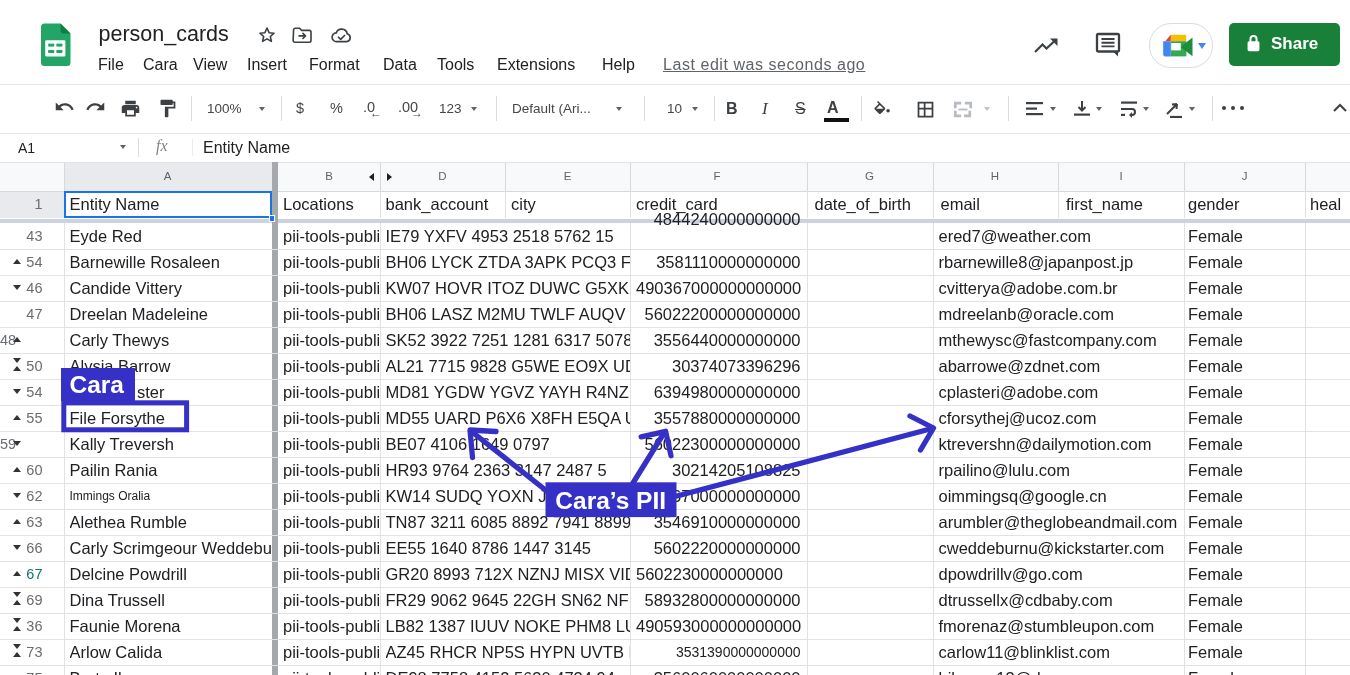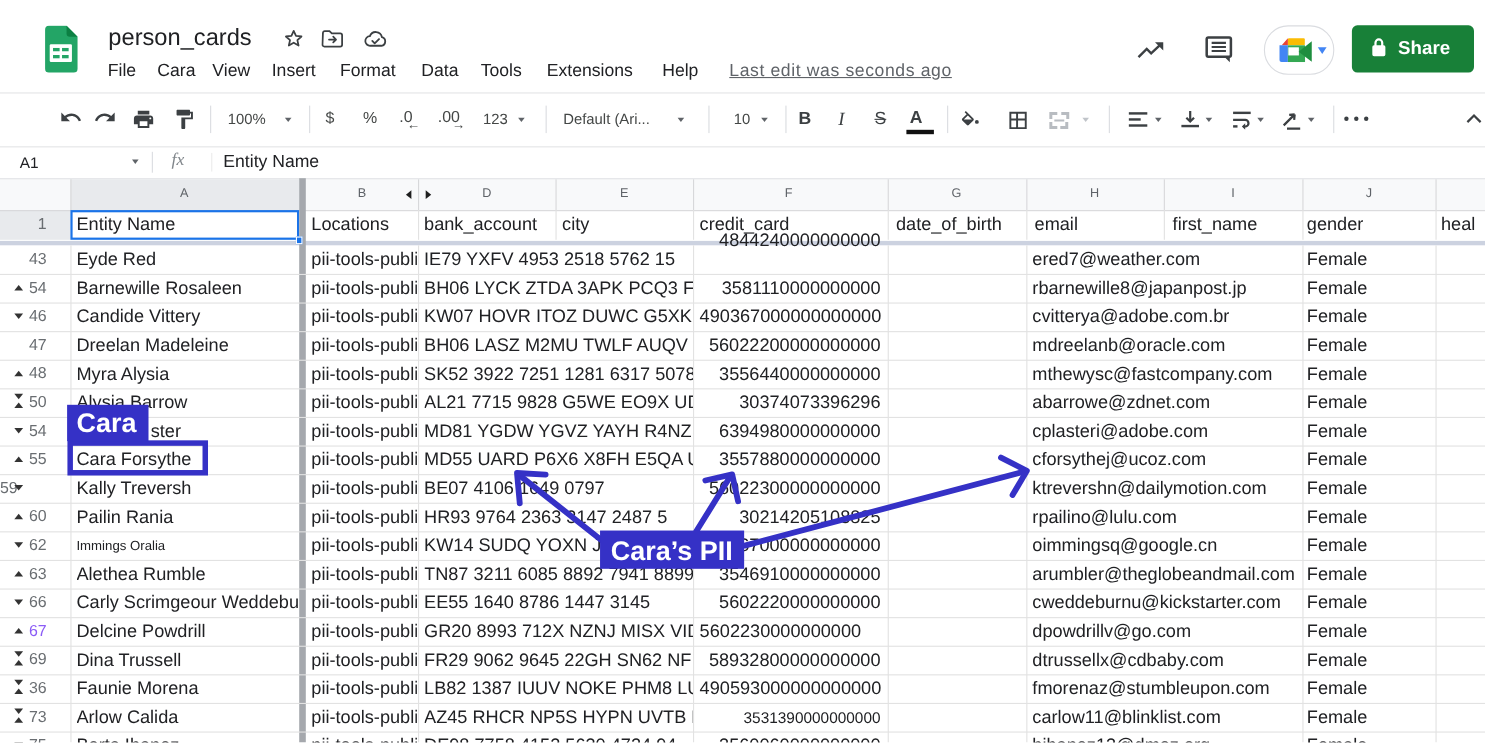--- a/index.html
+++ b/index.html
@@ -262,23 +262,23 @@
 <div class="a t" style="left:1188px;top:274.5px;height:26.0px;line-height:26.0px;font-size:16.5px">Female</div>
 <div class="a" style="left:0;top:326.5px;width:1350px;height:1px;background:#e2e2e2"></div>
 <div class="a" style="left:0;top:300.5px;height:26.0px;line-height:26.0px;width:42.5px;text-align:right;font-size:14.5px;color:#696d71">47</div>
 <div class="a t" style="left:69.5px;top:300.5px;height:26.0px;line-height:26.0px;width:202px;overflow:hidden;font-size:16.5px">Dreelan Madeleine</div>
 <div class="a t" style="left:283px;top:300.5px;height:26.0px;line-height:26.0px;width:96px;overflow:hidden;font-size:16.5px">pii-tools-public-demo</div>
 <div class="a t" style="left:385.5px;top:300.5px;height:26.0px;line-height:26.0px;width:244.5px;overflow:hidden;font-size:16.5px">BH06 LASZ M2MU TWLF AUQV 53</div>
 <div class="a t" style="left:636px;top:300.5px;height:26.0px;line-height:26.0px;width:164.5px;text-align:right;font-size:16.5px">56022200000000000</div>
 <div class="a t" style="left:938.5px;top:300.5px;height:26.0px;line-height:26.0px;font-size:16.5px">mdreelanb@oracle.com</div>
 <div class="a t" style="left:1188px;top:300.5px;height:26.0px;line-height:26.0px;font-size:16.5px">Female</div>
 <div class="a" style="left:0;top:352.5px;width:1350px;height:1px;background:#e2e2e2"></div>
-<div class="a" style="left:0;top:326.5px;height:26.0px;line-height:26.0px;width:42.5px;text-align:right;font-size:14.5px;color:#696d71">48</div>
+<div class="a" style="left:0;top:326.5px;height:26.0px;line-height:26.0px;width:42.5px;font-size:14.5px;color:#696d71">48</div>
 <div class="a tri-u" style="left:13px;top:336.5px"></div>
-<div class="a t" style="left:69.5px;top:326.5px;height:26.0px;line-height:26.0px;width:202px;overflow:hidden;font-size:16.5px">Myra Alysia</div>
+<div class="a t" style="left:69.5px;top:326.5px;height:26.0px;line-height:26.0px;width:202px;overflow:hidden;font-size:16.5px">Carly Thewys</div>
 <div class="a t" style="left:283px;top:326.5px;height:26.0px;line-height:26.0px;width:96px;overflow:hidden;font-size:16.5px">pii-tools-public-demo</div>
 <div class="a t" style="left:385.5px;top:326.5px;height:26.0px;line-height:26.0px;width:244.5px;overflow:hidden;font-size:16.5px">SK52 3922 7251 1281 6317 5078 1</div>
 <div class="a t" style="left:636px;top:326.5px;height:26.0px;line-height:26.0px;width:164.5px;text-align:right;font-size:16.5px">3556440000000000</div>
 <div class="a t" style="left:938.5px;top:326.5px;height:26.0px;line-height:26.0px;font-size:16.5px">mthewysc@fastcompany.com</div>
 <div class="a t" style="left:1188px;top:326.5px;height:26.0px;line-height:26.0px;font-size:16.5px">Female</div>
 <div class="a" style="left:0;top:378.5px;width:1350px;height:1px;background:#e2e2e2"></div>
 <div class="a" style="left:0;top:352.5px;height:26.0px;line-height:26.0px;width:42.5px;text-align:right;font-size:14.5px;color:#696d71">50</div>
 <div class="a tri-d" style="left:13px;top:358.0px"></div>
 <div class="a tri-u" style="left:13px;top:366.0px"></div>
 <div class="a t" style="left:69.5px;top:352.5px;height:26.0px;line-height:26.0px;width:202px;overflow:hidden;font-size:16.5px">Alysia Barrow</div>
@@ -292,21 +292,21 @@
 <div class="a tri-d" style="left:13px;top:388.5px"></div>
 <div class="a t" style="left:137px;top:378.5px;height:26.0px;line-height:26.0px;font-size:16.5px">ster</div>
 <div class="a t" style="left:283px;top:378.5px;height:26.0px;line-height:26.0px;width:96px;overflow:hidden;font-size:16.5px">pii-tools-public-demo</div>
 <div class="a t" style="left:385.5px;top:378.5px;height:26.0px;line-height:26.0px;width:244.5px;overflow:hidden;font-size:16.5px">MD81 YGDW YGVZ YAYH R4NZ 22</div>
 <div class="a t" style="left:636px;top:378.5px;height:26.0px;line-height:26.0px;width:164.5px;text-align:right;font-size:16.5px">6394980000000000</div>
 <div class="a t" style="left:938.5px;top:378.5px;height:26.0px;line-height:26.0px;font-size:16.5px">cplasteri@adobe.com</div>
 <div class="a t" style="left:1188px;top:378.5px;height:26.0px;line-height:26.0px;font-size:16.5px">Female</div>
 <div class="a" style="left:0;top:430.5px;width:1350px;height:1px;background:#e2e2e2"></div>
 <div class="a" style="left:0;top:404.5px;height:26.0px;line-height:26.0px;width:42.5px;text-align:right;font-size:14.5px;color:#696d71">55</div>
 <div class="a tri-u" style="left:13px;top:414.5px"></div>
-<div class="a t" style="left:69.5px;top:404.5px;height:26.0px;line-height:26.0px;width:202px;overflow:hidden;font-size:16.5px">Cara Forsythe</div>
+<div class="a t" style="left:69.5px;top:404.5px;height:26.0px;line-height:26.0px;width:202px;overflow:hidden;font-size:16.5px">File Forsythe</div>
 <div class="a t" style="left:283px;top:404.5px;height:26.0px;line-height:26.0px;width:96px;overflow:hidden;font-size:16.5px">pii-tools-public-demo</div>
 <div class="a t" style="left:385.5px;top:404.5px;height:26.0px;line-height:26.0px;width:244.5px;overflow:hidden;font-size:16.5px">MD55 UARD P6X6 X8FH E5QA UT</div>
 <div class="a t" style="left:636px;top:404.5px;height:26.0px;line-height:26.0px;width:164.5px;text-align:right;font-size:16.5px">3557880000000000</div>
 <div class="a t" style="left:938.5px;top:404.5px;height:26.0px;line-height:26.0px;font-size:16.5px">cforsythej@ucoz.com</div>
 <div class="a t" style="left:1188px;top:404.5px;height:26.0px;line-height:26.0px;font-size:16.5px">Female</div>
 <div class="a" style="left:0;top:456.5px;width:1350px;height:1px;background:#e2e2e2"></div>
 <div class="a" style="left:0;top:430.5px;height:26.0px;line-height:26.0px;width:42.5px;font-size:14.5px;color:#696d71">59</div>
 <div class="a tri-d" style="left:13px;top:440.5px"></div>
 <div class="a t" style="left:69.5px;top:430.5px;height:26.0px;line-height:26.0px;width:202px;overflow:hidden;font-size:16.5px">Kally Treversh</div>
 <div class="a t" style="left:283px;top:430.5px;height:26.0px;line-height:26.0px;width:96px;overflow:hidden;font-size:16.5px">pii-tools-public-demo</div>
@@ -344,21 +344,21 @@
 <div class="a" style="left:0;top:560.5px;width:1350px;height:1px;background:#e2e2e2"></div>
 <div class="a" style="left:0;top:534.5px;height:26.0px;line-height:26.0px;width:42.5px;text-align:right;font-size:14.5px;color:#696d71">66</div>
 <div class="a tri-d" style="left:13px;top:544.5px"></div>
 <div class="a t" style="left:69.5px;top:534.5px;height:26.0px;line-height:26.0px;width:202px;overflow:hidden;font-size:16.5px">Carly Scrimgeour Weddeburn</div>
 <div class="a t" style="left:283px;top:534.5px;height:26.0px;line-height:26.0px;width:96px;overflow:hidden;font-size:16.5px">pii-tools-public-demo</div>
 <div class="a t" style="left:385.5px;top:534.5px;height:26.0px;line-height:26.0px;width:244.5px;overflow:hidden;font-size:16.5px">EE55 1640 8786 1447 3145</div>
 <div class="a t" style="left:636px;top:534.5px;height:26.0px;line-height:26.0px;width:164.5px;text-align:right;font-size:16.5px">5602220000000000</div>
 <div class="a t" style="left:938.5px;top:534.5px;height:26.0px;line-height:26.0px;font-size:16.5px">cweddeburnu@kickstarter.com</div>
 <div class="a t" style="left:1188px;top:534.5px;height:26.0px;line-height:26.0px;font-size:16.5px">Female</div>
 <div class="a" style="left:0;top:586.5px;width:1350px;height:1px;background:#e2e2e2"></div>
-<div class="a" style="left:0;top:560.5px;height:26.0px;line-height:26.0px;width:42.5px;text-align:right;font-size:14.5px;color:#8b5cf6">67</div>
+<div class="a" style="left:0;top:560.5px;height:26.0px;line-height:26.0px;width:42.5px;text-align:right;font-size:14.5px;color:#0f766e">67</div>
 <div class="a tri-u" style="left:13px;top:570.5px"></div>
 <div class="a t" style="left:69.5px;top:560.5px;height:26.0px;line-height:26.0px;width:202px;overflow:hidden;font-size:16.5px">Delcine Powdrill</div>
 <div class="a t" style="left:283px;top:560.5px;height:26.0px;line-height:26.0px;width:96px;overflow:hidden;font-size:16.5px">pii-tools-public-demo</div>
 <div class="a t" style="left:385.5px;top:560.5px;height:26.0px;line-height:26.0px;width:244.5px;overflow:hidden;font-size:16.5px">GR20 8993 712X NZNJ MISX VID 3</div>
 <div class="a t" style="left:636px;top:560.5px;height:26.0px;line-height:26.0px;width:164.5px;text-align:left;font-size:16.5px">5602230000000000</div>
 <div class="a t" style="left:938.5px;top:560.5px;height:26.0px;line-height:26.0px;font-size:16.5px">dpowdrillv@go.com</div>
 <div class="a t" style="left:1188px;top:560.5px;height:26.0px;line-height:26.0px;font-size:16.5px">Female</div>
 <div class="a" style="left:0;top:612.5px;width:1350px;height:1px;background:#e2e2e2"></div>
 <div class="a" style="left:0;top:586.5px;height:26.0px;line-height:26.0px;width:42.5px;text-align:right;font-size:14.5px;color:#696d71">69</div>
 <div class="a tri-d" style="left:13px;top:592.0px"></div>

